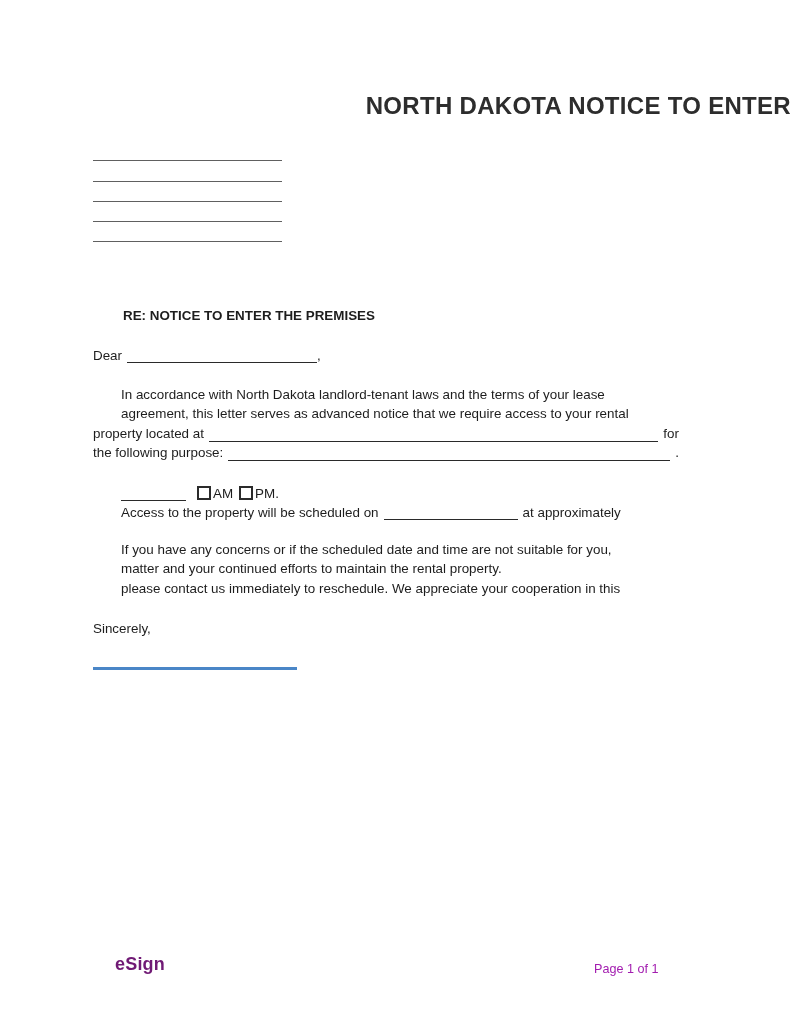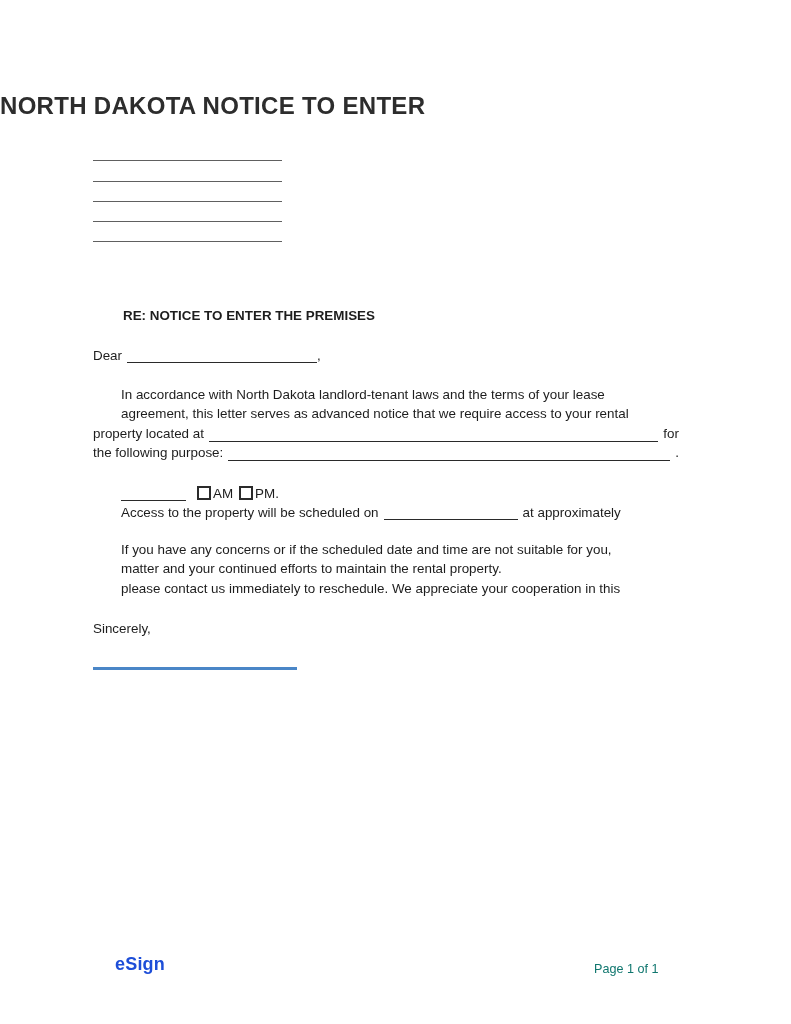--- a/index.html
+++ b/index.html
@@ -14,21 +14,21 @@
     background: #ffffff;
     font-family: "Liberation Sans", sans-serif;
     color: #1d1d1d;
     overflow: hidden;
   }
   .title {
     position: absolute;
     top: 92px;
     left: 0;
     width: 791px;
-    text-align: left;
+    text-align: right;
     font-size: 24px;
     font-weight: bold;
     color: #2d2d2d;
     letter-spacing: 0.3px;
   }
   .address-block {
     position: absolute;
     left: 93px;
     top: 141px;
   }
@@ -107,29 +107,29 @@
     width: 204px;
     height: 3px;
     background: #4a86c7;
   }
   .footer-brand {
     position: absolute;
     left: 115px;
     top: 954px;
     font-size: 18px;
     font-weight: bold;
-    color: #1d4ed8;
+    color: #701a75;
     letter-spacing: 0.2px;
   }
   .footer-page {
     position: absolute;
     left: 594px;
     top: 962px;
     font-size: 12.6px;
-    color: #0f766e;
+    color: #a21caf;
   }
 </style>
 </head>
 <body>
 
 <div class="page">
 
   <div class="title">NORTH DAKOTA NOTICE TO ENTER</div>
 
   <div class="address-block">

